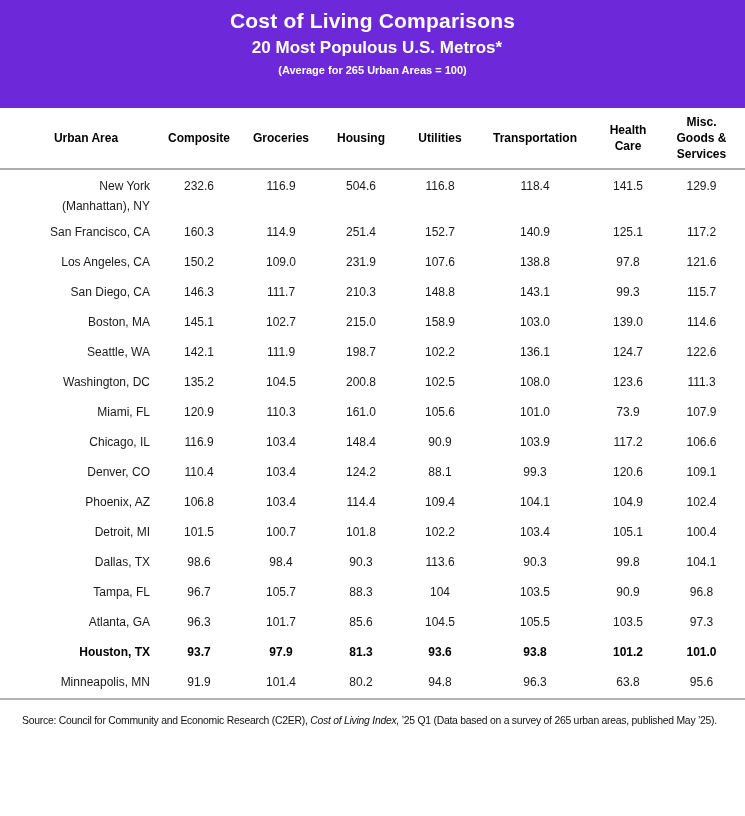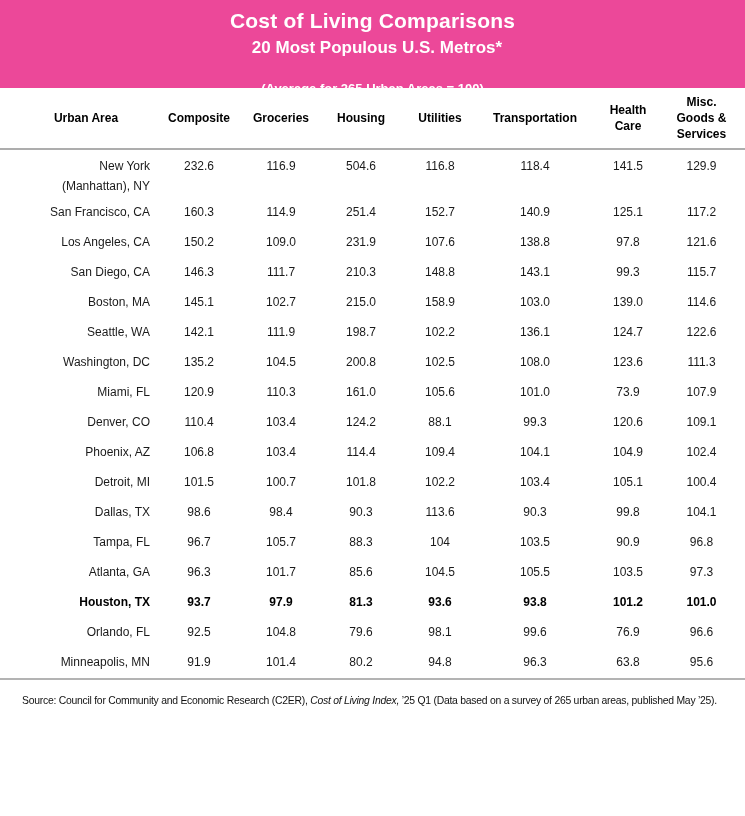--- a/index.html
+++ b/index.html
@@ -11,43 +11,42 @@
   .page {
     width: 745px;
     height: 816px;
     background: #ffffff;
     overflow: hidden;
     position: relative;
   }
   
   .banner {
     width: 745px;
-    height: 88px;
-    background: #ec4899;
+    height: 108px;
+    background: #6d28d9;
     color: #ffffff;
     text-align: center;
     padding-top: 7px;
   }
   .banner .title {
     font-size: 21px;
     font-weight: 600;
     letter-spacing: 0.2px;
     margin-top: 2px;
   }
   .banner .subtitle {
     font-size: 17px;
     font-weight: 600;
     margin-top: 5px;
     padding-left: 9px;
   }
   .banner .note {
-    font-size: 13px;
+    font-size: 11px;
     font-weight: 600;
-    margin-top: 23px;
-    text-decoration: underline;
+    margin-top: 6px;
   }
   
   table.col-table {
     width: 745px;
     border-collapse: collapse;
     table-layout: fixed;
   }
   col.c0 { width: 150px; }
   col.c1 { width: 98px; }
   col.c2 { width: 66px; }
@@ -270,20 +269,33 @@
       <td>120.9</td>
       <td>110.3</td>
       <td>161.0</td>
       <td>105.6</td>
       <td>101.0</td>
       <td>73.9</td>
       <td>107.9</td>
     </tr>
         <tr class="data-row">
       <td class="c-area">
+        <div>Chicago, IL</div>
+        <div></div>
+      </td>
+      <td>116.9</td>
+      <td>103.4</td>
+      <td>148.4</td>
+      <td>90.9</td>
+      <td>103.9</td>
+      <td>117.2</td>
+      <td>106.6</td>
+    </tr>
+        <tr class="data-row">
+      <td class="c-area">
         <div>Denver, CO</div>
         <div></div>
       </td>
       <td>110.4</td>
       <td>103.4</td>
       <td>124.2</td>
       <td>88.1</td>
       <td>99.3</td>
       <td>120.6</td>
       <td>109.1</td>
@@ -361,33 +373,20 @@
       <td>93.7</td>
       <td>97.9</td>
       <td>81.3</td>
       <td>93.6</td>
       <td>93.8</td>
       <td>101.2</td>
       <td>101.0</td>
     </tr>
         <tr class="data-row">
       <td class="c-area">
-        <div>Orlando, FL</div>
-        <div></div>
-      </td>
-      <td>92.5</td>
-      <td>104.8</td>
-      <td>79.6</td>
-      <td>98.1</td>
-      <td>99.6</td>
-      <td>76.9</td>
-      <td>96.6</td>
-    </tr>
-        <tr class="data-row">
-      <td class="c-area">
         <div>Minneapolis, MN</div>
         <div></div>
       </td>
       <td>91.9</td>
       <td>101.4</td>
       <td>80.2</td>
       <td>94.8</td>
       <td>96.3</td>
       <td>63.8</td>
       <td>95.6</td>

